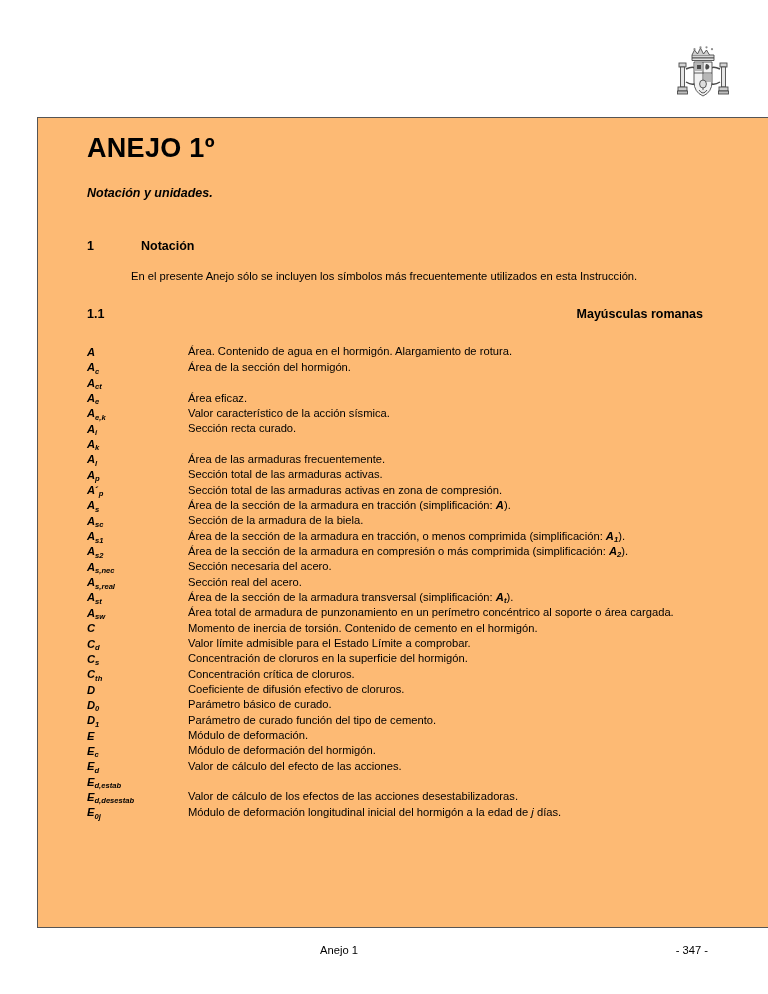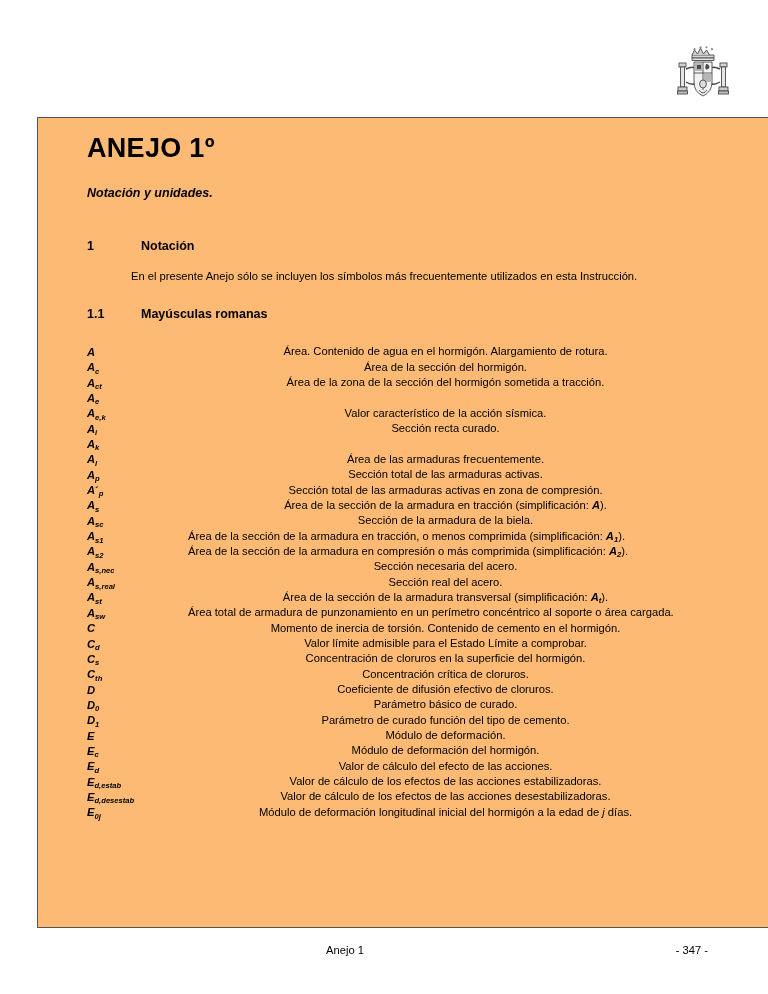--- a/index.html
+++ b/index.html
@@ -66,21 +66,21 @@
     font-size: 12.5px;
     font-weight: bold;
     margin-top: 30px;
     line-height: 1.2;
   }
   .section-head .sec-num {
     width: 54px;
     flex: 0 0 54px;
   }
   #sec-1 { margin-top: 38px; }
-  #sec-1-1 { margin-top: 24px; }
+  #sec-1-1 { margin-top: 24px; justify-content: space-between; }
 
   #intro-paragraph {
     font-size: 11.2px;
     text-align: justify;
     line-height: 1.32;
     margin: 15px 0 0 0;
     padding-left: 44px;
   }
 
   
@@ -111,21 +111,21 @@
     letter-spacing: 0;
   }
   .sym .prime {
     font-style: normal;
     font-weight: bold;
   }
   .desc {
     flex: 1 1 auto;
     text-align: justify;
   }
-  .desc.single { text-align: center; }
+  .desc.single { text-align: left; }
   .desc i {
     font-style: italic;
     font-weight: bold;
   }
   .desc i sub {
     font-size: 0.68em;
     vertical-align: baseline;
     position: relative;
     top: 0.32em;
   }
@@ -138,21 +138,21 @@
   #page-footer {
     position: absolute;
     left: 37px;
     top: 944px;
     width: 693px;
     height: 22px;
     font-size: 11.2px;
   }
   #footer-label {
     position: absolute;
-    left: 289px;
+    left: 283px;
     top: 0;
   }
   #footer-pagenum {
     position: absolute;
     right: 22px;
     top: 0;
   }
 </style>
 </head>
 <body>
@@ -232,24 +232,24 @@
         <div class="symbol-row">
           <div class="sym">A</div>
           <div class="desc single">Área. Contenido de agua en el hormigón. Alargamiento de rotura.</div>
         </div>
         <div class="symbol-row">
           <div class="sym">A<sub>c</sub></div>
           <div class="desc single">Área de la sección del hormigón.</div>
         </div>
         <div class="symbol-row">
           <div class="sym">A<sub>ct</sub></div>
-          <div class="desc single">Área de la zona de la sección del hormigón sometida a tracción.</div>
         </div>
         <div class="symbol-row">
           <div class="sym">A<sub>e</sub></div>
+          <div class="desc single">Área eficaz.</div>
         </div>
         <div class="symbol-row">
           <div class="sym">A<sub>e,k</sub></div>
           <div class="desc single">Valor característico de la acción sísmica.</div>
         </div>
         <div class="symbol-row">
           <div class="sym">A<sub>i</sub></div>
           <div class="desc single">Sección recta curado.</div>
         </div>
         <div class="symbol-row">
@@ -334,21 +334,20 @@
         <div class="symbol-row">
           <div class="sym">E<sub>c</sub></div>
           <div class="desc single">Módulo de deformación del hormigón.</div>
         </div>
         <div class="symbol-row">
           <div class="sym">E<sub>d</sub></div>
           <div class="desc single">Valor de cálculo del efecto de las acciones.</div>
         </div>
         <div class="symbol-row">
           <div class="sym">E<sub>d,estab</sub></div>
-          <div class="desc single">Valor de cálculo de los efectos de las acciones estabilizadoras.</div>
         </div>
         <div class="symbol-row">
           <div class="sym">E<sub>d,desestab</sub></div>
           <div class="desc single">Valor de cálculo de los efectos de las acciones desestabilizadoras.</div>
         </div>
         <div class="symbol-row">
           <div class="sym">E<sub>0j</sub></div>
           <div class="desc single">Módulo de deformación longitudinal inicial del hormigón a la edad de <em class="plain">j</em> días.</div>
         </div>
       </div>

